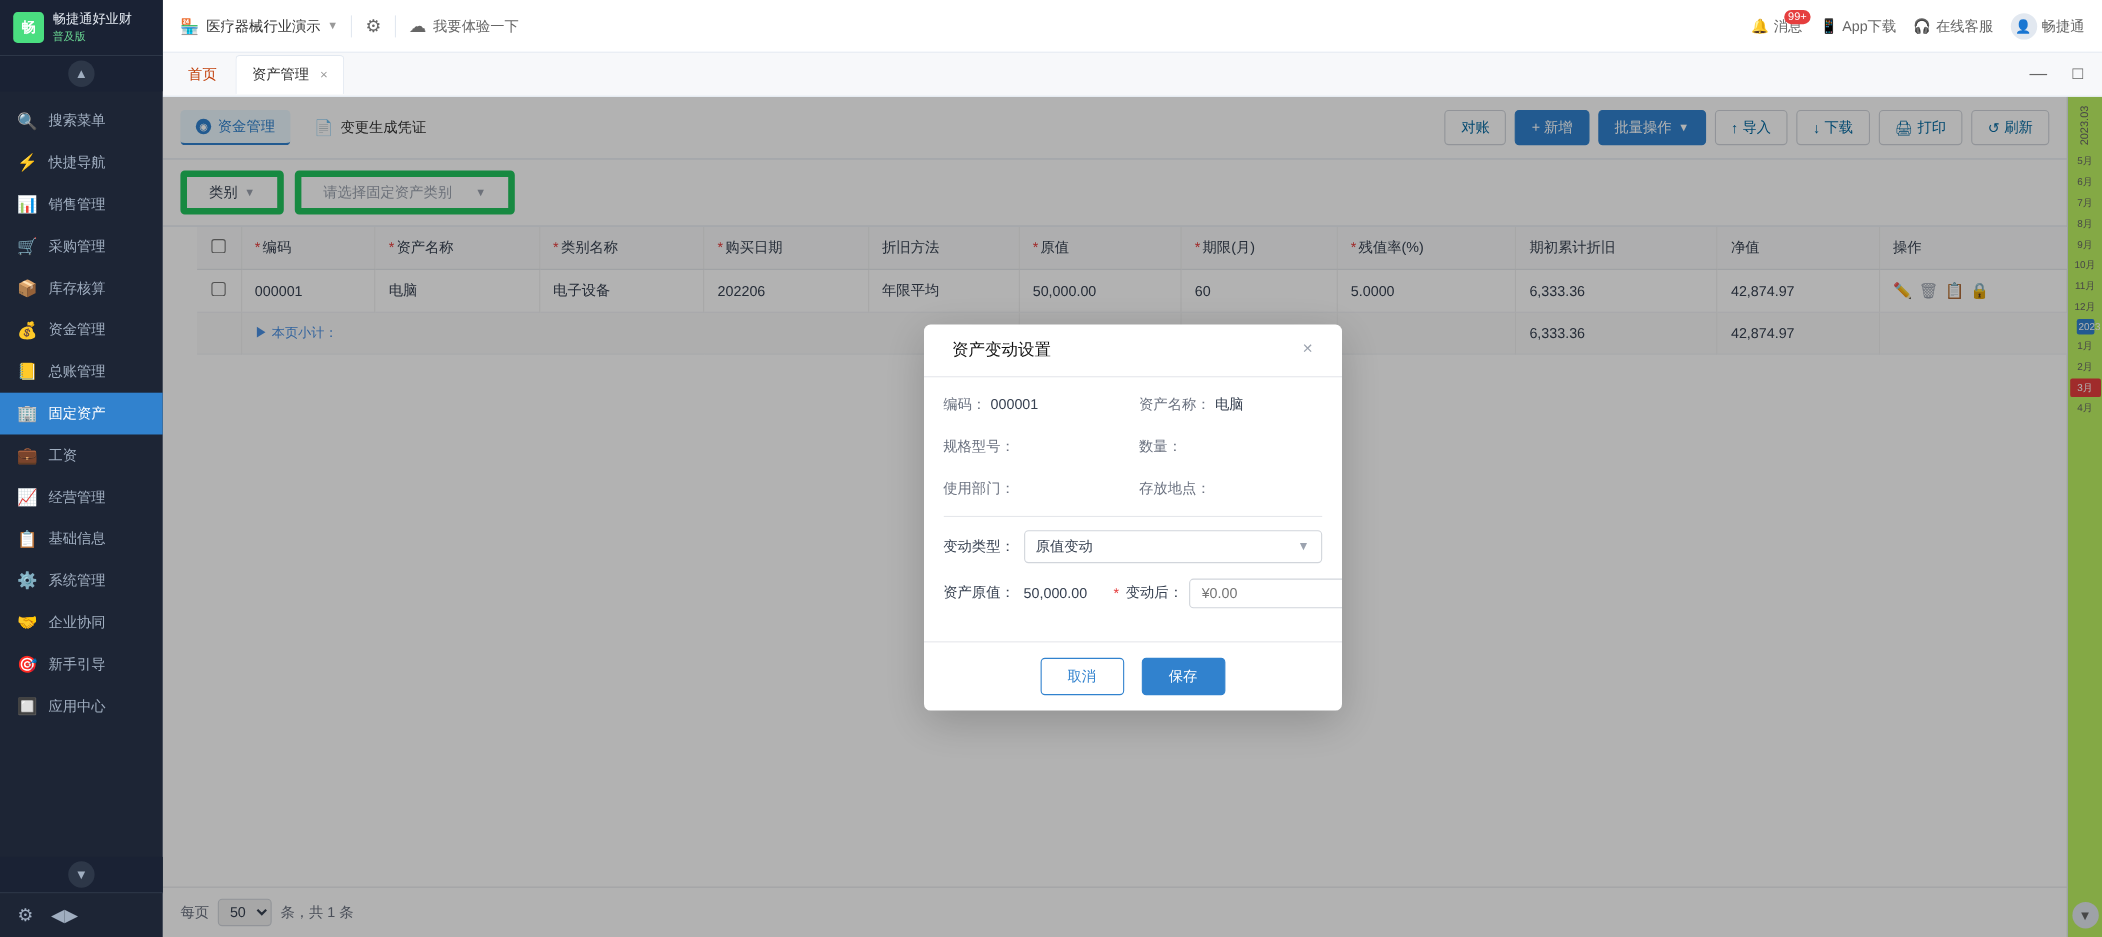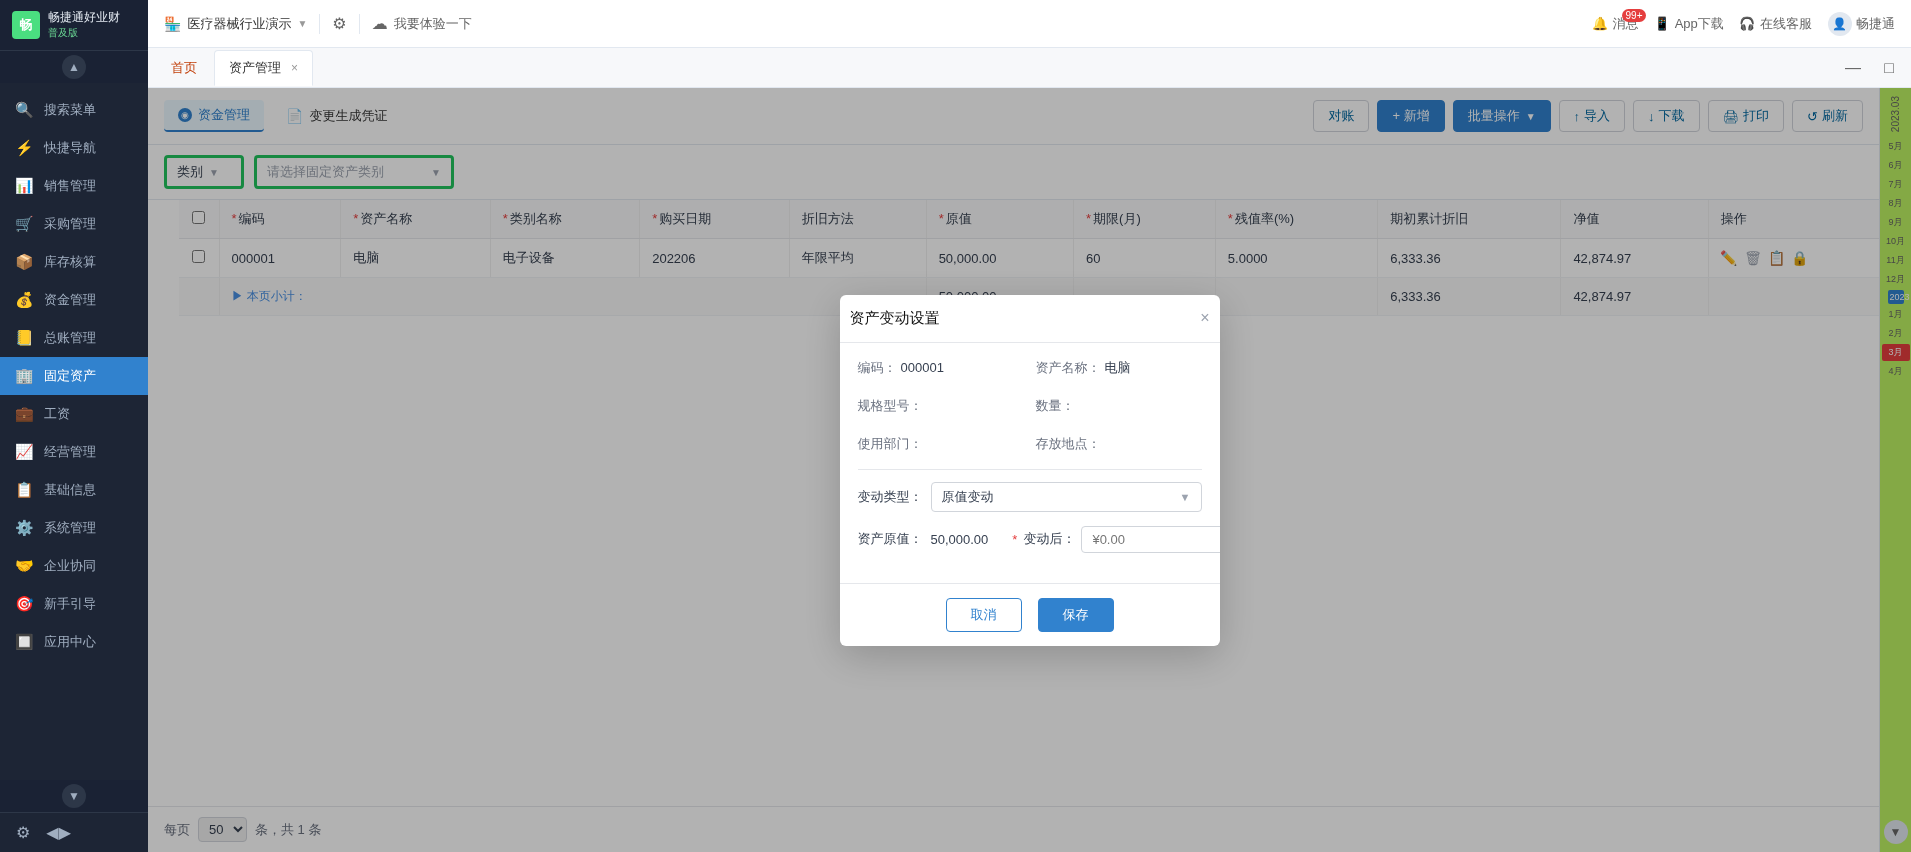--- a/index.html
+++ b/index.html
@@ -62,21 +62,21 @@
     .toolbar-tab-icon { width: 14px; height: 14px; border-radius: 50%; background: #3182ce; display: flex; align-items: center; justify-content: center; font-size: 9px; color: white; }
     .toolbar-tab-icon2 { font-size: 14px; color: #666; }
     .toolbar-right { margin-left: auto; display: flex; align-items: center; gap: 8px; }
     .btn { padding: 6px 14px; border-radius: 4px; cursor: pointer; font-size: 13px; border: 1px solid transparent; display: flex; align-items: center; gap: 4px; }
     .btn-default { background: white; border-color: #d1d5db; color: #0369a1; }
     .btn-primary { background: #3182ce; color: white; border-color: #3182ce; }
     .btn-batch { background: #3182ce; color: white; border-color: #3182ce; display: flex; align-items: center; }
 
     
     .filter-bar { padding: 10px 16px; display: flex; align-items: center; gap: 10px; border-bottom: 1px solid #e2e8f0; flex-shrink: 0; }
-    .filter-select { display: flex; align-items: center; gap: 6px; padding: 5px 10px; border: 3px solid #22c55e; border-radius: 4px; cursor: pointer; color: #374151; font-size: 13px; min-width: 80px; }
+    .filter-select { display: flex; align-items: center; gap: 6px; padding: 5px 20px; border: 6px solid #22c55e; border-radius: 4px; cursor: pointer; color: #374151; font-size: 13px; min-width: 80px; }
     .filter-select-wide { min-width: 200px; color: #9ca3af; }
     .filter-arrow { color: #9ca3af; font-size: 10px; }
 
     
     .table-container { flex: 1; overflow: auto; }
     .table { width: 100%; border-collapse: collapse; margin-left: 31px; }
     .table th { background: #f9fafb; border-bottom: 1px solid #e5e7eb; border-right: 1px solid #f0f0f0; padding: 10px 12px; text-align: left; font-weight: 500; color: #374151; font-size: 13px; white-space: nowrap; }
     .table th .required { color: #e53e3e; margin-right: 2px; }
     .table td { border-bottom: 1px solid #f0f2f5; border-right: 1px solid #f0f0f0; padding: 10px 12px; font-size: 13px; color: #374151; }
     .table .checkbox-cell { width: 40px; text-align: center; }
@@ -93,21 +93,21 @@
     
     .right-calendar { width: 32px; background: #bef264; border-left: 1px solid #e2e8f0; display: flex; flex-direction: column; align-items: center; padding: 4px 0; gap: 2px; overflow: hidden; flex-shrink: 0; }
     .cal-header { font-size: 10px; color: #666; text-align: center; padding: 4px 2px; writing-mode: vertical-rl; transform: rotate(180deg); white-space: nowrap; }
     .cal-month { font-size: 9px; color: #666; text-align: center; padding: 2px; }
     .cal-month.active { background: #3182ce; color: white; border-radius: 2px; width: 16px; text-align: center; }
     .cal-month.highlight { background: #e53e3e; color: white; border-radius: 2px; width: 28px; text-align: center; }
 
     
     .modal-overlay { position: absolute; top: 0; left: 0; right: 0; bottom: 0; background: rgba(0,0,0,0.3); display: flex; align-items: center; justify-content: center; z-index: 100; }
     .modal { background: white; border-radius: 6px; box-shadow: 0 10px 40px rgba(0,0,0,0.2); width: 380px; overflow: hidden; }
-    .modal-header { display: flex; align-items: center; justify-content: space-between; padding: 14px 10px; border-bottom: 1px solid #e5e7eb; }
+    .modal-header { display: flex; align-items: center; justify-content: space-between; padding: 14px 26px; border-bottom: 1px solid #e5e7eb; }
     .modal-title { font-size: 15px; font-weight: 500; color: #111; }
     .modal-close { color: #9ca3af; cursor: pointer; font-size: 16px; }
     .modal-body { padding: 16px 18px; }
     .modal-info-grid { display: grid; grid-template-columns: 1fr 1fr; gap: 20px 12px; margin-bottom: 16px; }
     .modal-info-item { display: flex; align-items: baseline; gap: 4px; font-size: 13px; }
     .modal-info-label { color: #6b7280; white-space: nowrap; flex-shrink: 0; }
     .modal-info-value { color: #374151; }
     .modal-divider { border: none; border-top: 1px solid #e5e7eb; margin: 12px 0; }
     .modal-field { display: flex; align-items: center; gap: 8px; margin-bottom: 14px; }
     .modal-field-label { color: #374151; font-size: 13px; white-space: nowrap; }

